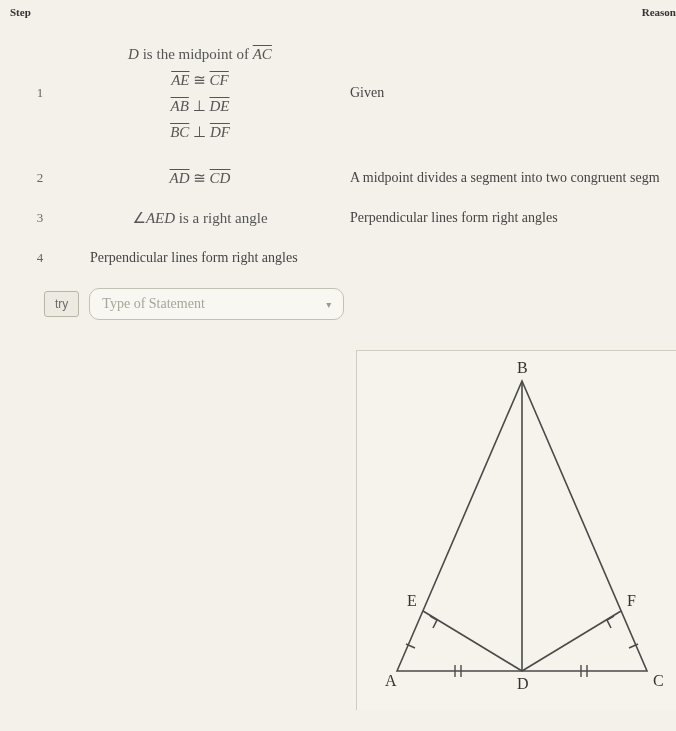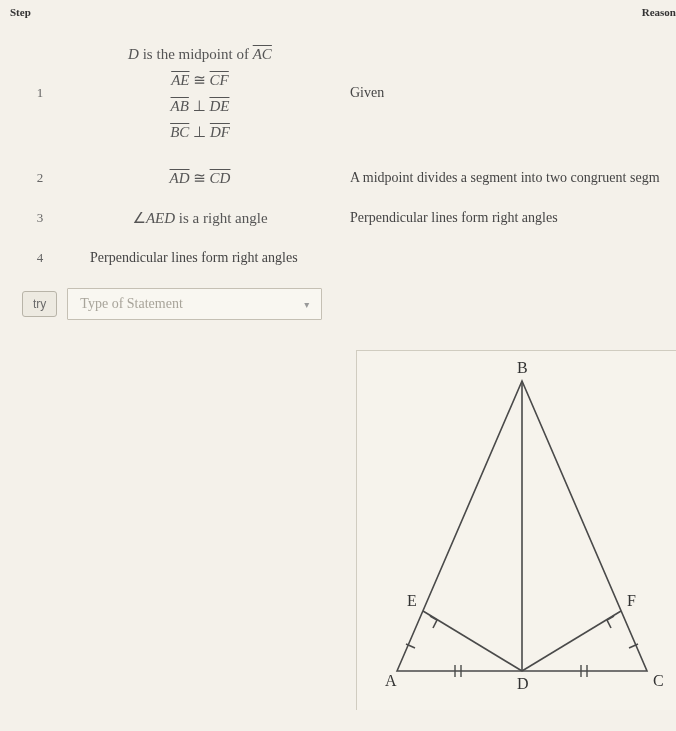--- a/index.html
+++ b/index.html
@@ -36,39 +36,39 @@
     .step-num { width: 60px; flex-shrink: 0; text-align: center; font-size: 13px; color: #666;}
     .statement-cell { width: 260px; flex-shrink: 0; text-align: center; }
     .reason-cell { flex: 1; text-align: left; padding-left: 20px; font-size: 14px; color: #444;}
     .math-line { padding: 4px 0; font-size: 15px; }
     .overline { text-decoration: overline; font-style: italic; }
     .italic { font-style: italic; }
     .controls {
       display: flex;
       align-items: center;
       gap: 10px;
-      margin: 10px 0 0 12px;
+      margin: 10px 0 0 34px;
     }
     .try-btn {
       border: 1px solid #b8b4a8;
       background: #edeae1;
       color: #6a6a6a;
       font-size: 12px;
       padding: 5px 10px;
       border-radius: 3px;
       cursor: pointer;
     }
     .type-select {
       border: 1px solid #c5c0b4;
       background: #f9f7f1;
       color: #a8a49a;
       font-size: 14px;
       padding: 7px 12px;
       width: 255px;
-      border-radius: 1px;
+      border-radius: 10px;
       display: flex;
       justify-content: space-between;
       align-items: center;
       cursor: pointer;
     }
     .caret { font-size: 10px; color: #999; }
     .figure-container {
       position: absolute;
       right: 0;
       top: 350px;

